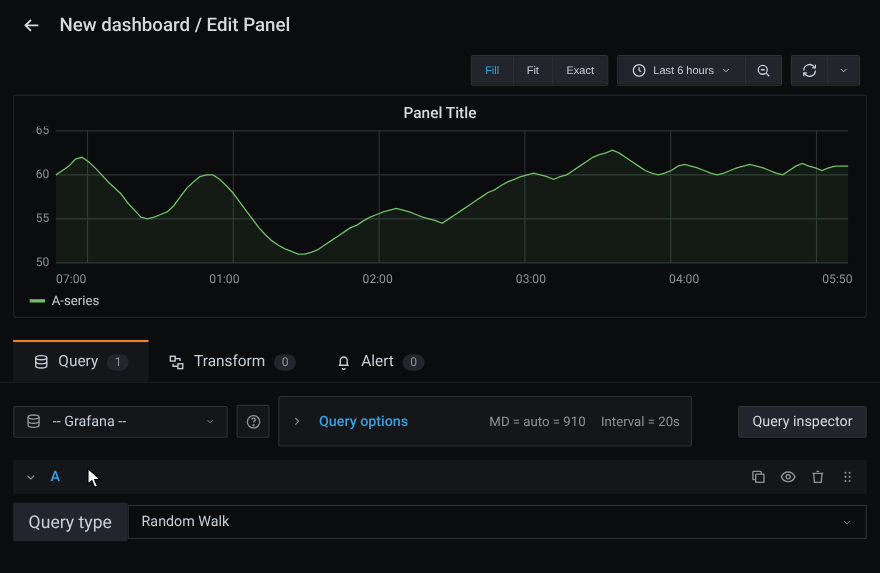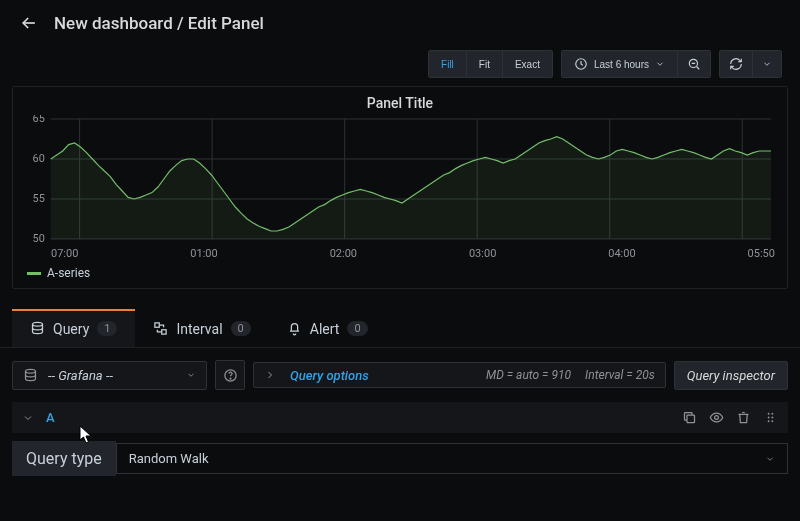--- a/index.html
+++ b/index.html
@@ -20,33 +20,33 @@
   .panel-title { text-align: center; font-weight: 500; font-size: 14px; color: #d8d9da; padding-bottom: 4px; }
   .chart { position: relative; height: 130px; margin: 0 6px; }
   .grid line { stroke: #2c3235; stroke-width: 1; }
   .series { stroke: #73bf69; stroke-width: 1.2; fill: none; }
   .area { fill: rgba(115,191,105,0.09); stroke: none; }
   .axis text { fill: #8e9297; font-size: 11px; }
   .xticks { display: flex; justify-content: space-between; padding: 2px 8px 2px 34px; font-size: 11px; color: #8e9297; }
   .legend { display: flex; align-items: center; gap: 6px; padding: 4px 10px 2px 10px; font-size: 12px; color: #c7d0d9; }
   .legend .swatch { width: 14px; height: 3px; background: #73bf69; }
   .tabs { display: flex; gap: 0; padding: 0 12px; margin-top: 22px; border-bottom: 1px solid #202226; }
-  .tab { display: flex; align-items: flex-start; gap: 8px; padding: 10px 18px; cursor: pointer; color: #c7d0d9; font-size: 14px; }
+  .tab { display: flex; align-items: flex-end; gap: 8px; padding: 10px 18px; cursor: pointer; color: #c7d0d9; font-size: 14px; }
   .tab.active { background: #141619; border-top: 2px solid #e9813b; margin-top: -2px; }
   .badge { background: #22252b; color: #8e9297; border-radius: 10px; padding: 1px 7px; font-size: 11px; }
-  .queryhdr { display: flex; align-items: center; gap: 8px; padding: 12px 12px; font-style: italic; }
+  .queryhdr { display: flex; align-items: center; gap: 8px; padding: 12px 12px; }
   .dsbox { display: flex; align-items: center; gap: 10px; background: #141619; border: 1px solid #2c3235; border-radius: 2px; padding: 6px 10px; width: 195px; justify-content: space-between; cursor: pointer; }
   .dsbox .ds-left { display: flex; align-items: center; gap: 10px; }
   .helpbtn { width: 30px; height: 30px; display: flex; align-items: center; justify-content: center; border: 1px solid #2c3235; background: #141619; border-radius: 2px; cursor: pointer; color: #8e9297; }
-  .qoptbar { display: flex; align-items: center; gap: 14px; flex: 1; background: #141619; border: 1px solid #2c3235; border-radius: 2px; padding: 0 10px; height: 26px; }
+  .qoptbar { display: flex; align-items: center; gap: 14px; flex: 1; background: #141619; border: 1px solid #2c3235; border-radius: 2px; padding: 0 10px; height: 46px; }
   .qoptbar .chev { color: #8e9297; }
   .qoptbar .qlabel { color: #33a2e5; font-weight: 500; }
   .qoptbar .spacer { flex: 1; }
   .qmeta { color: #8e9297; font-size: 12px; }
-  .inspector { background: #22252b; border: 1px solid #2c3235; border-radius: 2px; padding: 6px 12px; cursor: pointer; color: #d8d9da; }
+  .inspector { background: #22252b; border: 1px solid #2c3235; border-radius: 2px; padding: 6px 12px; cursor: pointer; color: #d8d9da; margin-left: 34px; }
   .cursor { position: absolute; left: 79px; top: 425px; pointer-events: none; }
   .qrow { display: flex; align-items: center; gap: 12px; background: #141619; margin: 0 12px; padding: 8px 10px; }
   .qrow .rowicons { margin-left: auto; display: flex; gap: 12px; color: #8e9297; }
   .qrow .rowicons span, .qrow .rowicons svg { cursor: pointer; }
   .qrow .refid { color: #33a2e5; font-weight: 500; }
   .qform { display: flex; align-items: center; gap: 0; margin: 8px 12px 0 12px; }
   .qform .lbl { background: #22252b; padding: 8px 14px; color: #c7d0d9; font-size: 16px; }
   .qform .sel { flex: 1; background: #0b0c0e; border: 1px solid #2c3235; padding: 7px 12px; display: flex; align-items: center; justify-content: space-between; cursor: pointer; }
 </style>
 </head>
@@ -156,21 +156,21 @@
     <span>Query</span>
     <span class="badge">1</span>
   </div>
   <div class="tab">
     <svg width="15" height="15" viewBox="0 0 24 24" fill="none" stroke="currentColor" stroke-width="2">
         <rect x="3" y="3" width="7" height="7"></rect>
         <rect x="14" y="14" width="7" height="7"></rect>
         <path d="M10 6.5h7V10"></path>
         <path d="M14 17.5H7V14"></path>
       </svg>
-    <span>Interval</span>
+    <span>Transform</span>
     <span class="badge">0</span>
   </div>
   <div class="tab">
     <svg width="15" height="15" viewBox="0 0 24 24" fill="none" stroke="currentColor" stroke-width="2">
         <path d="M18 16H6l1-2V9a5 5 0 0 1 10 0v5l1 2z"></path>
         <path d="M10 20a2 2 0 0 0 4 0"></path>
       </svg>
     <span>Alert</span>
     <span class="badge">0</span>
   </div>

